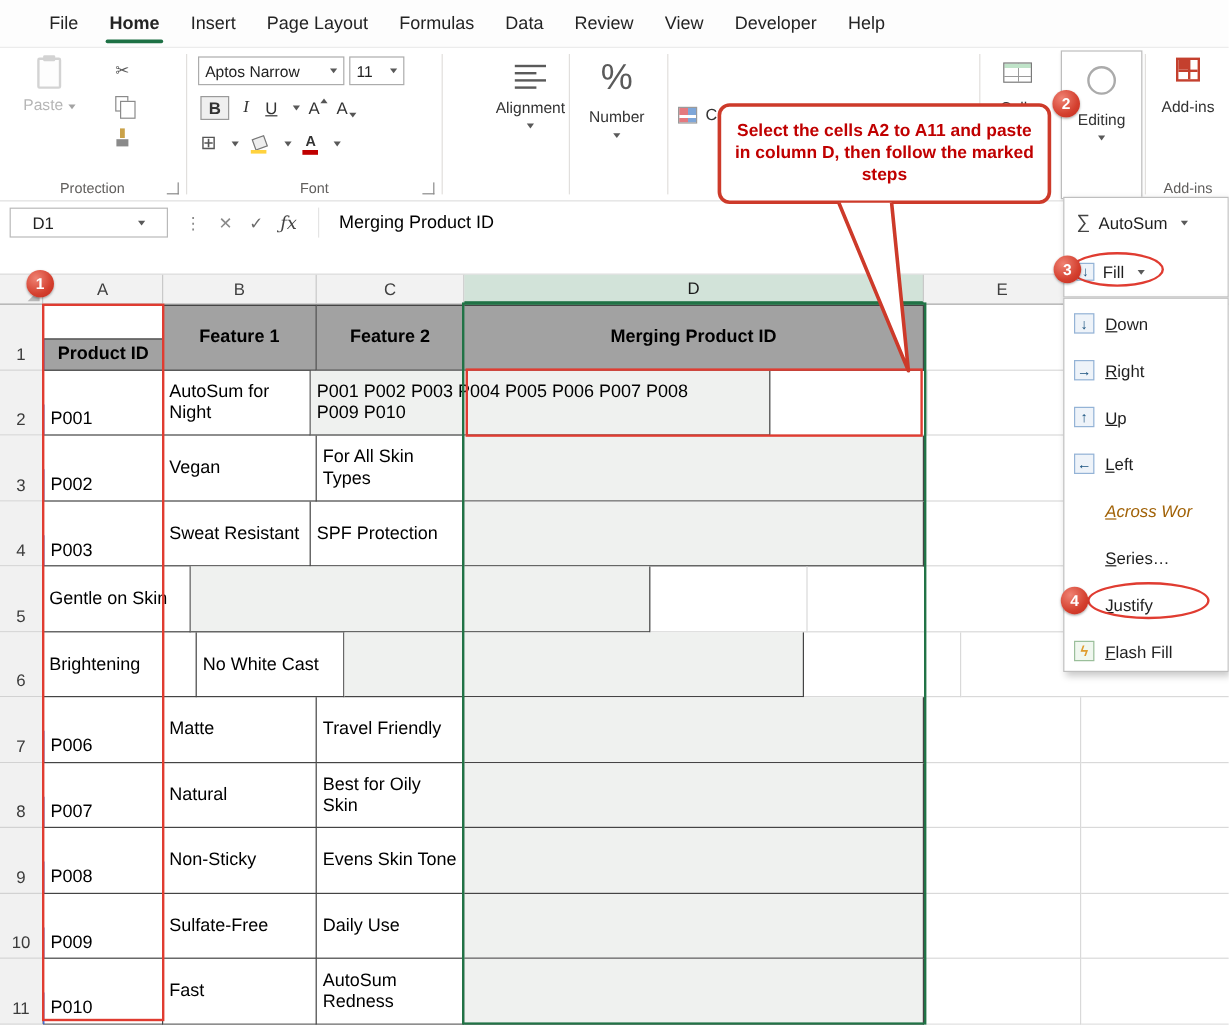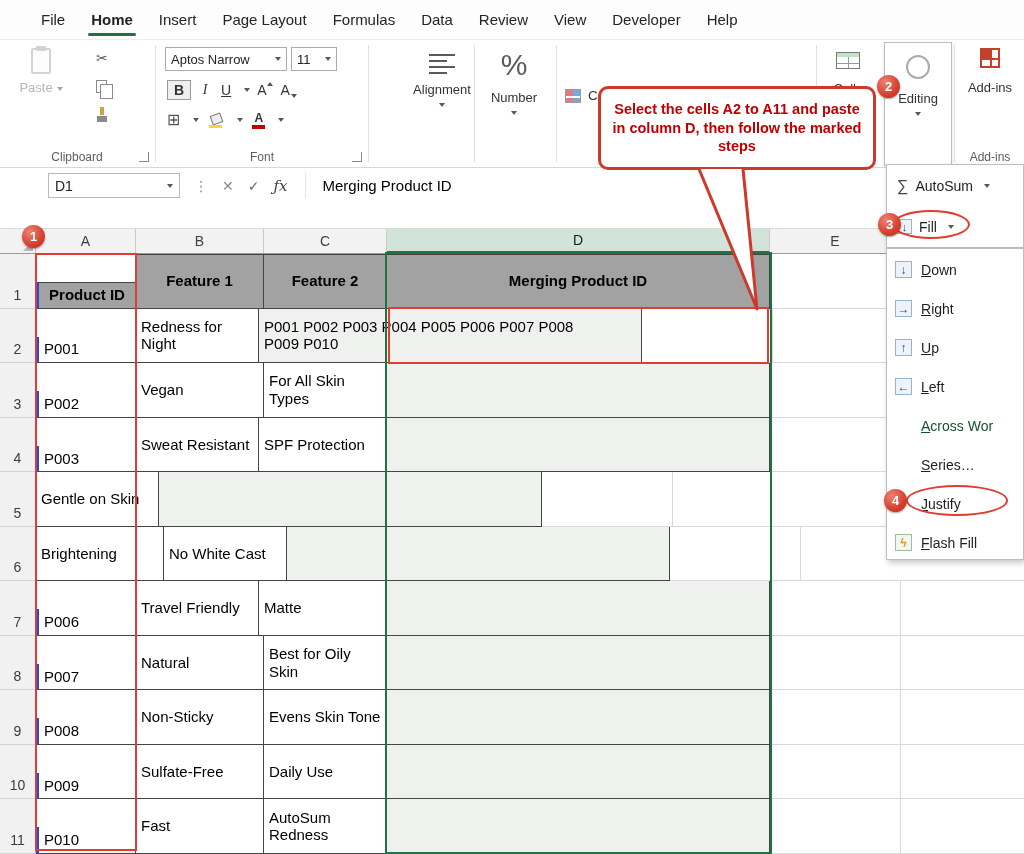--- a/index.html
+++ b/index.html
@@ -77,40 +77,40 @@
   .editing-box { position:absolute; left:884px; top:2px; width:68px; height:124px; border:1px solid #bdbdbd; background:#fff; text-align:center; box-shadow:0 1px 3px rgba(0,0,0,.12); }
   .edit-ic { display:inline-block; width:24px; height:24px; border:2px solid #ababab; border-radius:50%; margin-top:12px; }
 
   .addins-ic { display:inline-block; width:20px; height:20px; border:2px solid #c4402e; position:relative; background:linear-gradient(#c4402e,#c4402e) 0 0/8px 8px no-repeat; margin-top:8px; }
   .addins-ic::before { content:""; position:absolute; left:8px; top:0; bottom:0; width:2px; background:#c4402e; }
   .addins-ic::after { content:""; position:absolute; top:8px; left:0; right:0; height:2px; background:#c4402e; }
 
   
   .fbar { position:absolute; top:168px; left:0; right:0; height:60px; background:#fff; }
   .fbar-row { display:flex; align-items:center; padding:5px 0 0 8px; }
-  .namebox { width:132px; height:25px; border:1px solid #b9b9b9; display:flex; align-items:center; padding:0 6px; font-size:14px; color:#222;margin-left:40px; }
+  .namebox { width:132px; height:25px; border:1px solid #b9b9b9; display:flex; align-items:center; padding:0 18px; font-size:14px; color:#222; }
   .namebox .chev { margin-left:auto; }
   .fb-ic { color:#8a8a8a; font-size:14px; margin-left:14px; cursor:default; }
   .fb-check { color:#6a6a6a; }
   .fb-fx { font-family:"DejaVu Serif", serif; font-style:italic; color:#444; font-size:15px; }
   .fb-input { margin-left:18px; border-left:1px solid #e4e4e4; padding-left:16px; font-size:15px; color:#000; height:25px; display:flex; align-items:center; flex:1; }
 
   
   .colheaders { position:absolute; top:228px; left:0; right:0; height:26px; display:flex; background:#f2f2f2; border-top:1px solid #dcdcdc; border-bottom:1px solid #9b9b9b; }
   .ch { display:flex; align-items:center; justify-content:center; font-size:14px; color:#3f3f3f; border-right:1px solid #c9c9c9; }
   .ch.sel { background:#d2e3d9; border-bottom:2px solid #217346; color:#1b1b1b; }
   .corner { width:36px; position:relative; border-right:1px solid #c9c9c9; }
   .corner::after { content:""; position:absolute; right:2px; bottom:2px; width:0; height:0; border-left:10px solid transparent; border-bottom:10px solid #b9b9b9; }
   .w-a{width:100px}.w-b{width:128px}.w-c{width:123px}.w-d{width:383px}.w-e{width:131px}.w-f{flex:1;border-right:none}
 
   .rows { position:absolute; top:254px; left:0; right:0; bottom:0; display:flex; flex-direction:column; }
   .row { flex:1; display:flex; min-height:0; }
   .rownum { width:36px; background:#f1f1f1; border-right:1px solid #adadad; border-bottom:1px solid #d2d2d2; display:flex; align-items:flex-end; justify-content:center; padding-bottom:5px; font-size:14px; color:#3b3b3b; }
   .c { border-right:1px solid #444; border-bottom:1px solid #444; padding:2px 5px; font-size:15px; color:#000; display:flex; align-items:center; line-height:1.18; overflow:hidden; }
-  .c.colA { border-left:3px solid #1d4ed8;margin-top:28px; }
+  .c.colA { border-left:1px solid #1d4ed8;margin-top:28px; }
   .row.r1 .c { border-top:1px solid #444; background:#a2a2a2; font-weight:700; justify-content:center; text-align:center; }
   .c.colE { border-right:1px solid #d9d9d9; border-bottom:1px solid #d9d9d9; }
   .c.colF { border-right:none; border-bottom:1px solid #d9d9d9; }
   .c.dsel { background:#eff1ef; }
   .row.r1 .c.colE, .row.r1 .c.colF { background:#fff; font-weight:400; border-top:none; }
   .c.d2pad { padding-right:62px; }
 
   
   .greensel { position:absolute; left:385px; top:252px; width:387px; height:602px; border:2px solid #217346; z-index:30; pointer-events:none; }
   .redbox { position:absolute; border:2px solid #e03c31; z-index:40; pointer-events:none; }
@@ -137,21 +137,21 @@
   .fillbox-ic { width:15px; height:15px; border:1px solid #94b3d6; background:#eef3f9; color:#17507e; font-size:11px; display:flex; align-items:center; justify-content:center; }
   .fillmenu { position:absolute; left:886px; top:248px; width:138px; height:312px; background:#fff; border:1px solid #bfbfbf;
               box-shadow:2px 3px 6px rgba(0,0,0,.22); z-index:60; padding-top:1px; }
   .mitem { height:39px; display:flex; align-items:center; gap:9px; padding:0 8px; }
   .mic { width:17px; height:17px; flex:0 0 17px; border:1px solid #94b3d6; background:#eef3f9; color:#17507e; font-size:12px;
          display:flex; align-items:center; justify-content:center; }
   .mic.none { border:none; background:transparent; }
   .mic.flash { color:#df9b2d; font-weight:700; border-color:#9bbf9b; background:#f0f7ef; }
   .mlabel { display:block; font-size:14px; color:#1f1f1f; }
   .mlabel::first-letter { text-decoration:underline; }
-  .mitem.disabled .mlabel { color:#14532d; }
+  .mitem.disabled .mlabel { color:#a16207;font-style:italic; }
 </style>
 </head>
 <body>
 
 <div class="screen">
 
   <div class="menubar">
     <div class="mtab">File</div>
     <div class="mtab active">Home</div>
     <div class="mtab">Insert</div>
@@ -169,21 +169,21 @@
     <div class="grp" style="left:0;width:154px">
       <div class="paste-btn">
         <div class="clip-ic"></div>
         <div class="paste-lab"><span>Paste</span><span class="chev"></span></div>
       </div>
       <div class="mini-col">
         <span class="mini">✂</span>
         <span class="mini copy-ic"></span>
         <span class="mini painter-ic"></span>
       </div>
-      <div class="grp-label">Clipboard</div>
+      <div class="grp-label">Protection</div>
       <span class="launcher"></span>
     </div>
     <div class="vsep" style="left:155px"></div>
 
     <div class="grp" style="left:157px;width:210px">
       <div class="font-row1">
         <div class="combo name">
             <span>Aptos Narrow</span>
             <span class="chev"></span>
           </div>
@@ -289,21 +289,21 @@
       <div class="c colA w-a">Product ID</div>
       <div class="c w-b">Feature 1</div>
       <div class="c w-c">Feature 2</div>
       <div class="c w-d">Merging Product ID</div>
       <div class="c colE w-e"></div>
       <div class="c colF w-f"></div>
     </div>
     <div class="row">
       <div class="rownum">2</div>
       <div class="c colA w-a">P001</div>
-      <div class="c w-c">Redness for Night</div>
+      <div class="c w-c">AutoSum for Night</div>
       <div class="c w-d dsel d2pad">P001 P002 P003 P004 P005 P006 P007 P008 P009 P010</div>
       <div class="c colE w-e"></div>
       <div class="c colF w-f"></div>
     </div>
     <div class="row">
       <div class="rownum">3</div>
       <div class="c colA w-a">P002</div>
       <div class="c w-b">Vegan</div>
       <div class="c w-c">For All Skin Types</div>
       <div class="c w-d dsel"></div>
@@ -330,22 +330,22 @@
       <div class="rownum">6</div>
       <div class="c w-b">Brightening</div>
       <div class="c w-c">No White Cast</div>
       <div class="c w-d dsel"></div>
       <div class="c colE w-e"></div>
       <div class="c colF w-f"></div>
     </div>
     <div class="row">
       <div class="rownum">7</div>
       <div class="c colA w-a">P006</div>
+      <div class="c w-b">Matte</div>
       <div class="c w-c">Travel Friendly</div>
-      <div class="c w-b">Matte</div>
       <div class="c w-d dsel"></div>
       <div class="c colE w-e"></div>
       <div class="c colF w-f"></div>
     </div>
     <div class="row">
       <div class="rownum">8</div>
       <div class="c colA w-a">P007</div>
       <div class="c w-b">Natural</div>
       <div class="c w-c">Best for Oily Skin</div>
       <div class="c w-d dsel"></div>

